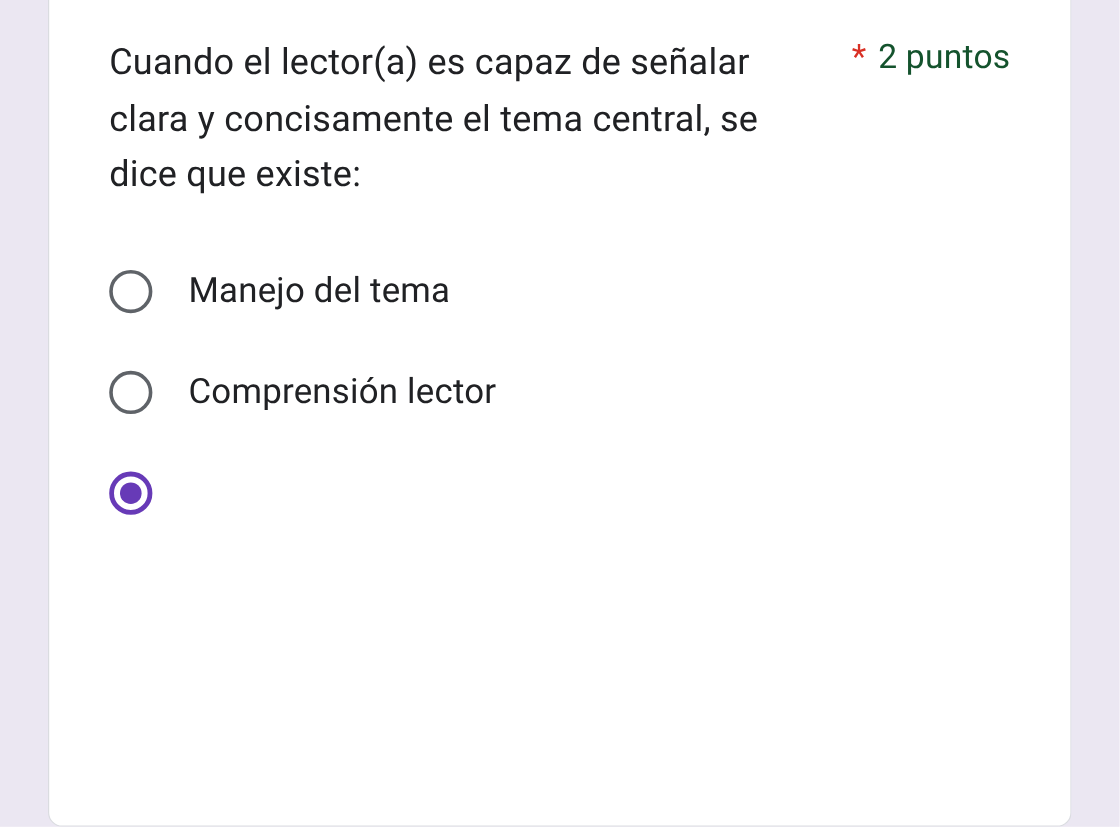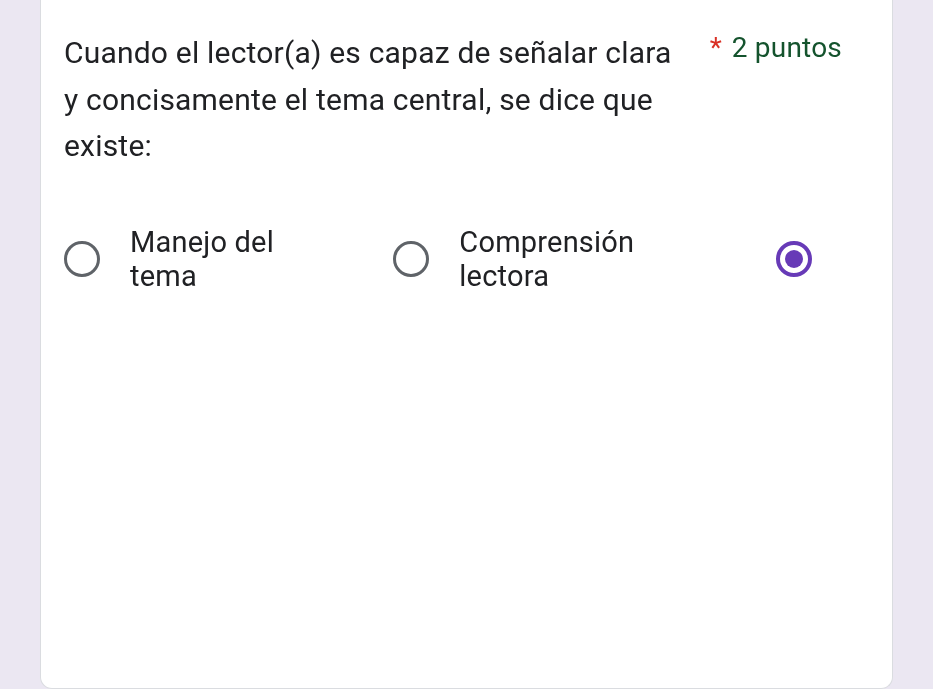--- a/index.html
+++ b/index.html
@@ -12,21 +12,21 @@
       background-color: #ebe7f2;
       padding: 0;
       width: 933px;
       height: 689px;
       overflow: hidden;
     }
     .card {
       background-color: #ffffff;
       border-radius: 0 0 12px 12px;
       margin: 0 40px;
-      padding: 30px 50px 50px 23px;
+      padding: 30px 50px 50px 50px;
       height: 100%;
       border: 1px solid #dadce0;
       border-top: none;
     }
     .question-header {
       display: flex;
       align-items: flex-start;
       margin-bottom: 55px;
     }
     .question-text {
@@ -45,20 +45,21 @@
       line-height: 1.3;
     }
     .points {
       color: #14532d;
       font-size: 28px;
       line-height: 1.3;
       letter-spacing: 0.2px;
     }
     .options {
       display: flex;
+      flex-direction: column;
       gap: 48px;
     }
     .option {
       display: flex;
       align-items: center;
       cursor: pointer;
     }
     .radio {
       width: 36px;
       height: 36px;
@@ -96,19 +97,19 @@
     <span class="required-asterisk">*</span>
     <span class="points">2 puntos</span>
   </div>
   <div class="options">
     <div class="option">
       <div class="radio"></div>
       <span class="option-label">Manejo del tema</span>
     </div>
     <div class="option">
       <div class="radio"></div>
-      <span class="option-label">Comprensión lectora</span>
+      <span class="option-label">Comprensión lector</span>
     </div>
     <div class="option">
       <div class="radio selected"></div>
     </div>
   </div>
 </div>
 
 </body></html>

